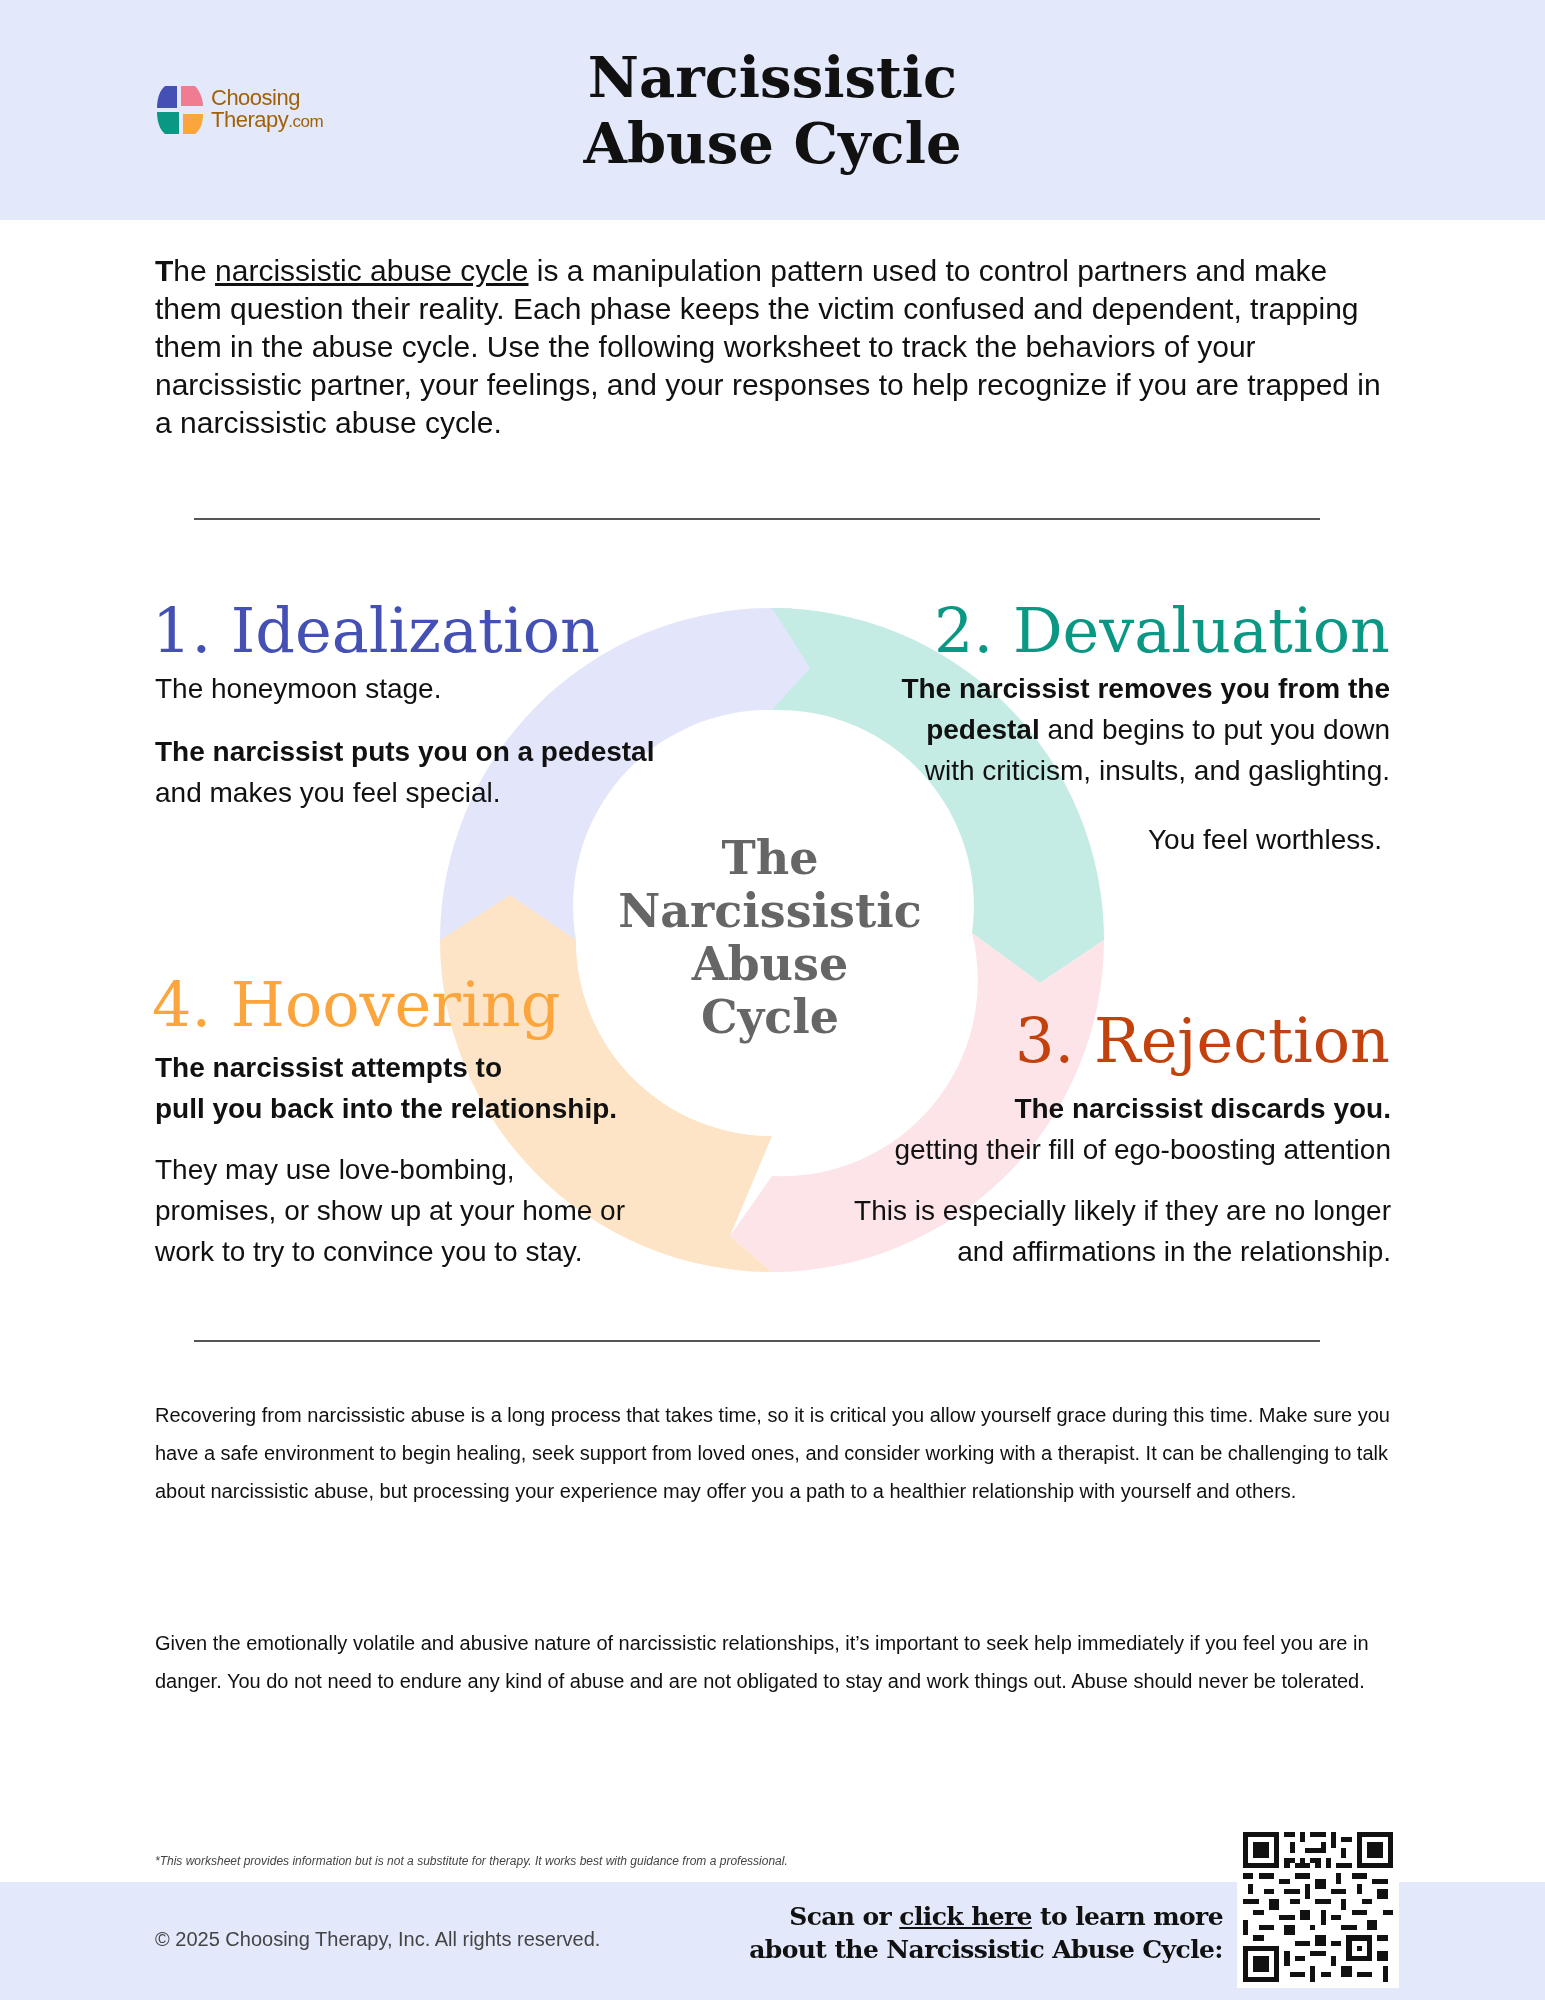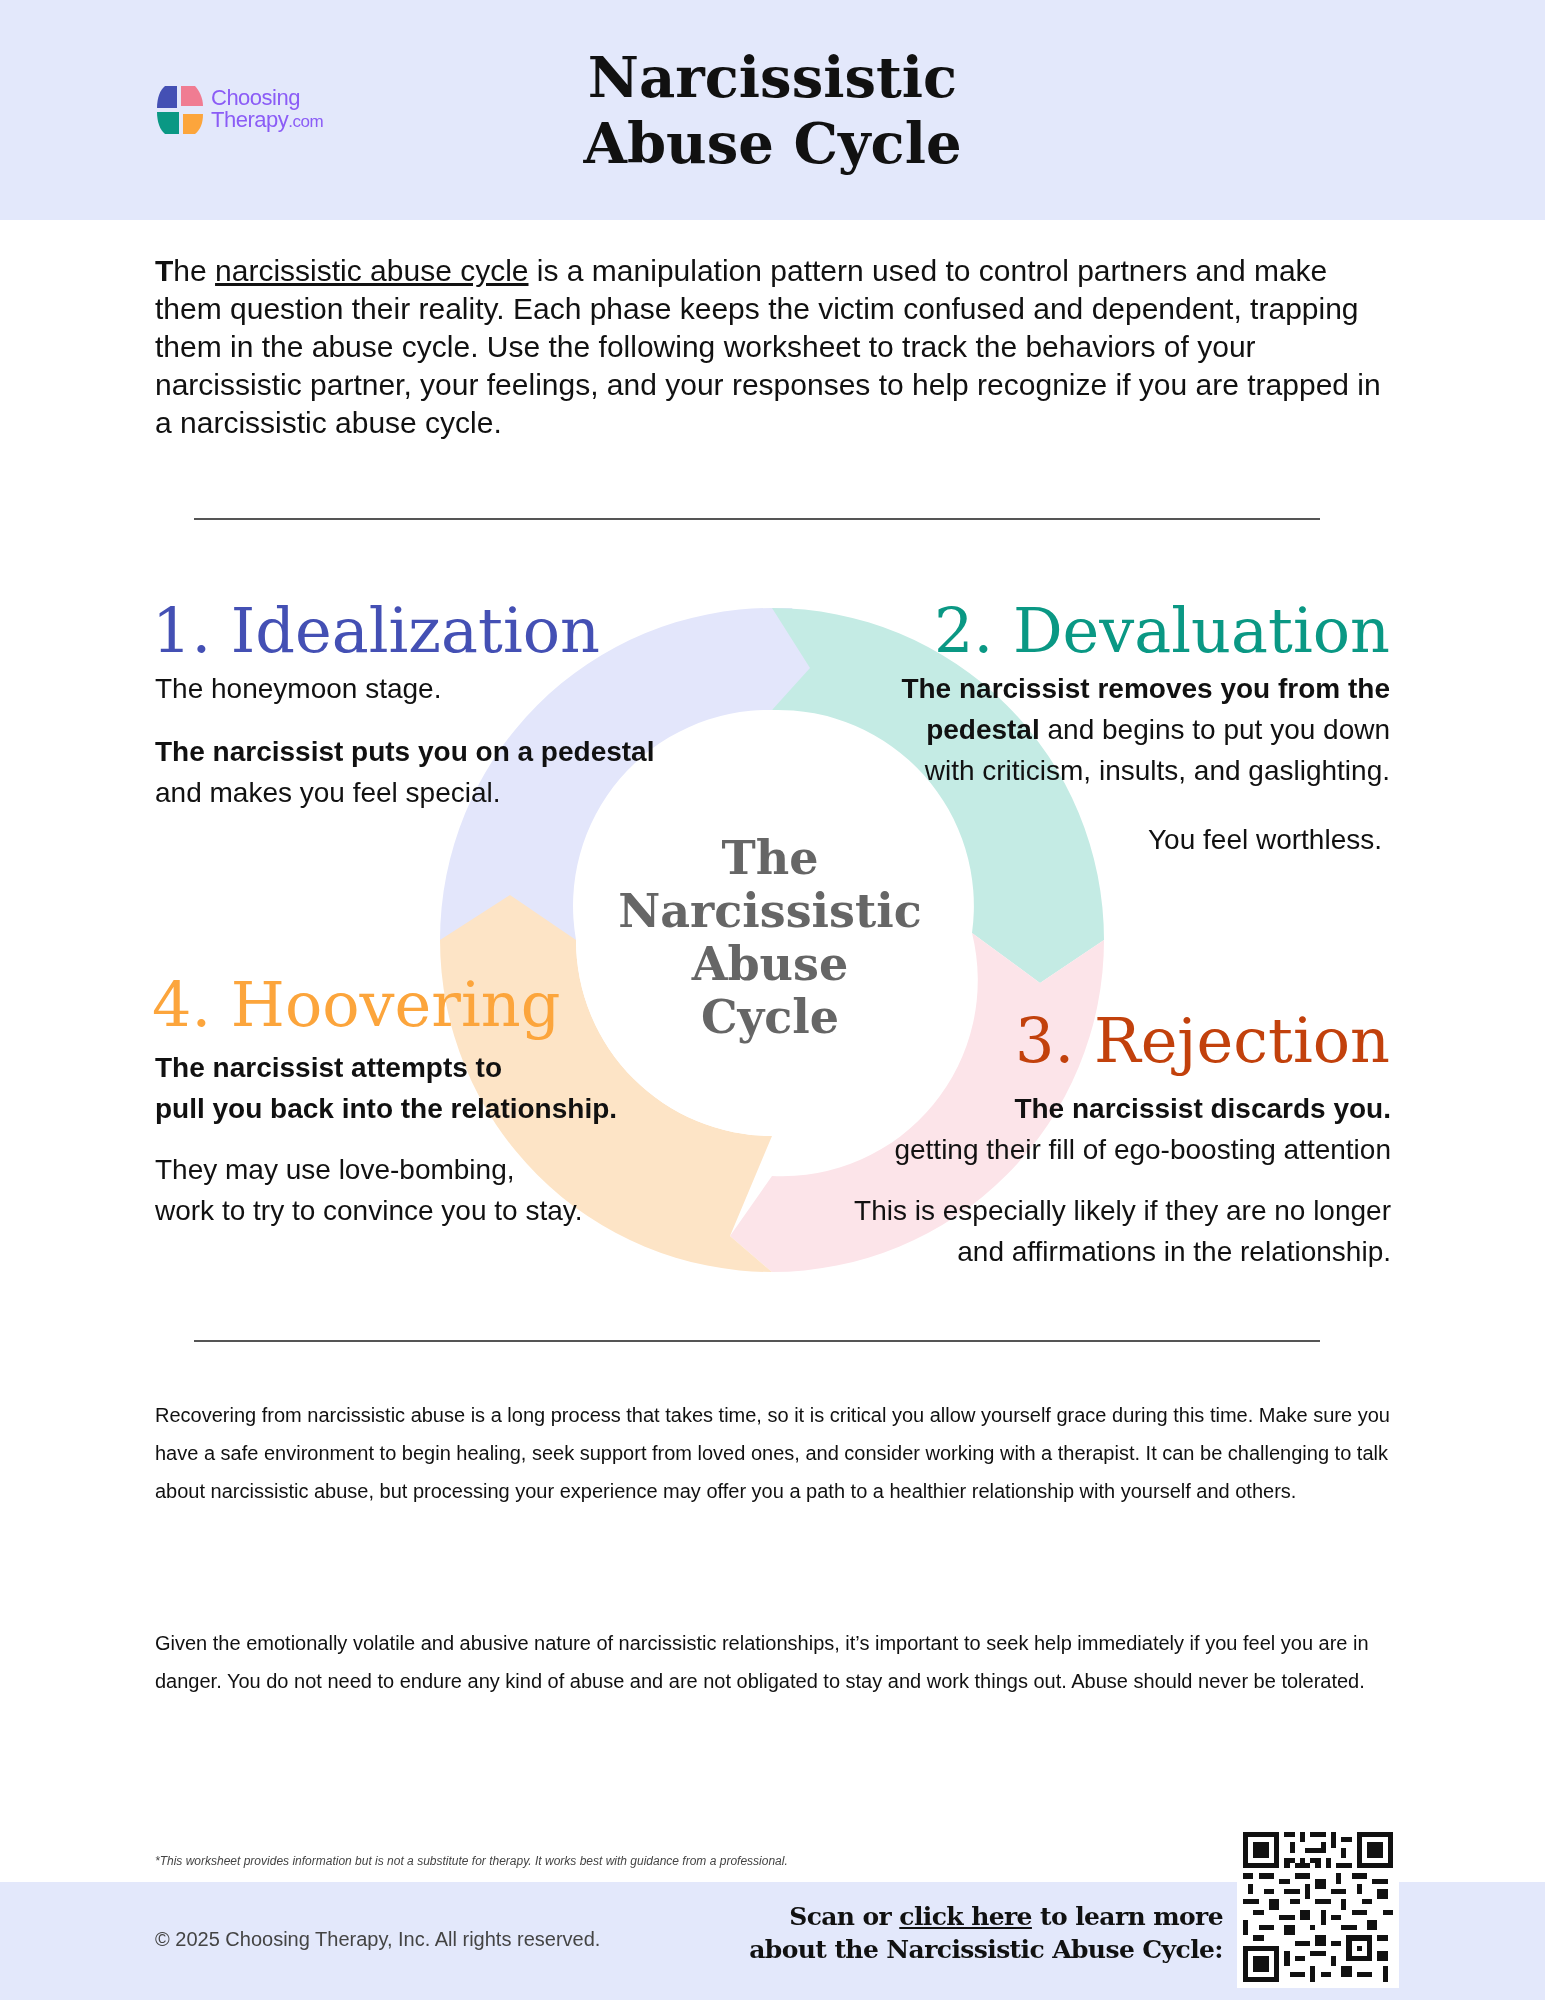--- a/index.html
+++ b/index.html
@@ -2,21 +2,21 @@
 <html><head>
 <meta charset="utf-8">
 <style>
   * { box-sizing: border-box; margin: 0; padding: 0; }
   html, body { width: 1545px; height: 2000px; background: #ffffff; overflow: hidden; }
   body { position: relative; font-family: "Liberation Sans", sans-serif; color: #111; }
 
   .header { position: absolute; left: 0; top: 0; width: 1545px; height: 220px; background: #e3e8fb; }
   .logo { position: absolute; left: 155px; top: 84px; display: flex; align-items: center; }
   .logo svg { width: 50px; height: 52px; }
-  .logo-text { margin-left: 6px; font-family: "Liberation Sans", sans-serif; color: #8b5cf6; line-height: 22px; font-size: 22px; letter-spacing: -0.5px; }
+  .logo-text { margin-left: 6px; font-family: "Liberation Sans", sans-serif; color: #a16207; line-height: 22px; font-size: 22px; letter-spacing: -0.5px; }
   .logo-text .dotcom { font-size: 17px; }
   .title { position: absolute; left: 0; width: 1545px; top: 44px; text-align: center; font-family: "DejaVu Serif", serif; font-weight: bold; font-size: 56px; line-height: 66px; color: #111; }
 
   .intro { position: absolute; left: 155px; top: 252px; width: 1240px; font-size: 30px; line-height: 38px; color: #111; }
   .intro .bigT { font-weight: bold; }
   .intro u { text-decoration: underline; }
 
   .rule { position: absolute; left: 194px; width: 1126px; height: 2px; background: #555; }
 
   .cycle { position: absolute; left: 440px; top: 608px; width: 664px; height: 664px; }
@@ -107,20 +107,21 @@
   <div>getting their fill of ego-boosting attention</div>
   <div style="margin-top:20px;">This is especially likely if they are no longer</div>
   <div>and affirmations in the relationship.</div>
 </div>
 
 <div class="phase-title p4">4. Hoovering</div>
 <div class="ptext" style="left:155px; top:1047px;">
   <div><b>The narcissist attempts to</b></div>
   <div><b>pull you back into the relationship.</b></div>
   <div style="margin-top:20px;">They may use love-bombing,</div>
+  <div>promises, or show up at your home or</div>
   <div>work to try to convince you to stay.</div>
 </div>
 
 <div class="rule" style="top:1340px;"></div>
 
 <div class="body-para" style="top:1396px;">Recovering from narcissistic abuse is a long process that takes time, so it is critical you allow yourself grace during this time. Make sure you have a safe environment to begin healing, seek support from loved ones, and consider working with a therapist. It can be challenging to talk about narcissistic abuse, but processing your experience may offer you a path to a healthier relationship with yourself and others.</div>
 <div class="body-para" style="top:1624px;">Given the emotionally volatile and abusive nature of narcissistic relationships, it’s important to seek help immediately if you feel you are in danger. You do not need to endure any kind of abuse and are not obligated to stay and work things out. Abuse should never be tolerated.</div>
 
 <div class="disclaimer">*This worksheet provides information but is not a substitute for therapy. It works best with guidance from a professional.</div>
 <div class="footer"></div>

